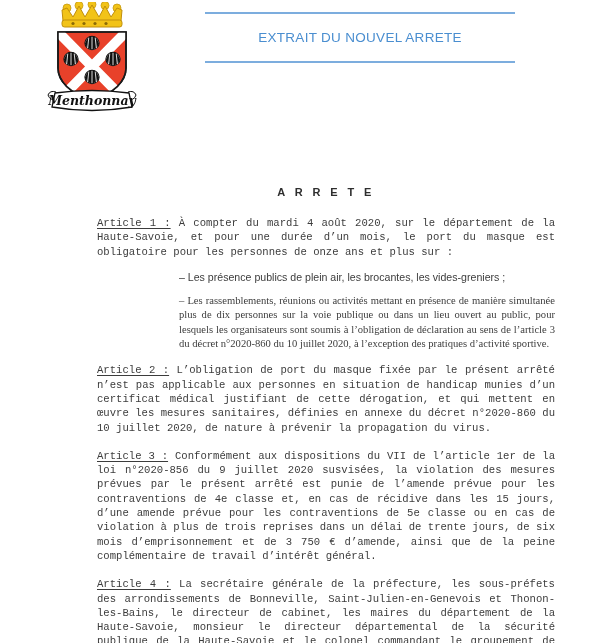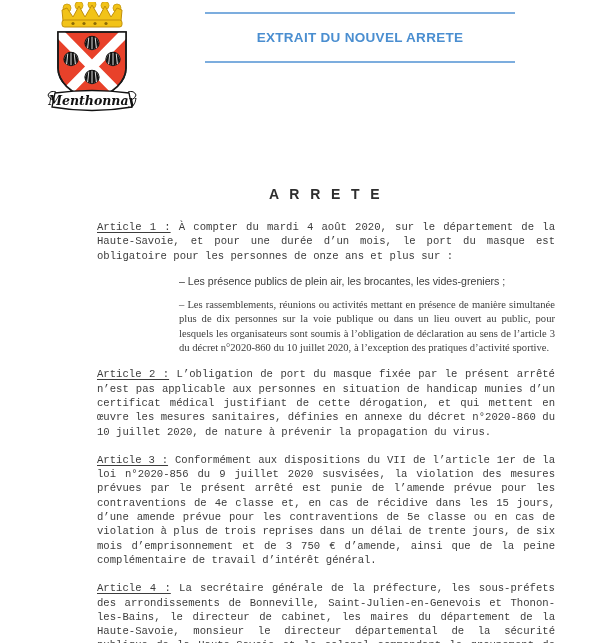--- a/index.html
+++ b/index.html
@@ -39,39 +39,39 @@
   }
   .title-rule {
     height: 2px;
     background: #7cadde;
     width: 100%;
   }
   .title-rule.top { margin-bottom: 14px; }
   .title-rule.bottom { margin-top: 13px; }
   .title-line {
     color: #4a8ed0;
-    font-weight: bold;
+    font-weight: normal;
     font-size: 13.5px;
     letter-spacing: 0.3px;
     line-height: 20px;
     white-space: nowrap;
   }
 
   
   .doc-body {
     position: absolute;
     left: 97px;
     top: 186px;
     width: 458px;
   }
 
   .arrete-heading {
     text-align: center;
     font-weight: bold;
-    font-size: 14px;
+    font-size: 11px;
     letter-spacing: 3.4px;
     color: #2e2e2e;
     margin-bottom: 18px;
   }
 
   p.art {
     margin: 0 0 11px 0;
     text-align: justify;
     font-size: 10.6px;
     line-height: 14.3px;

